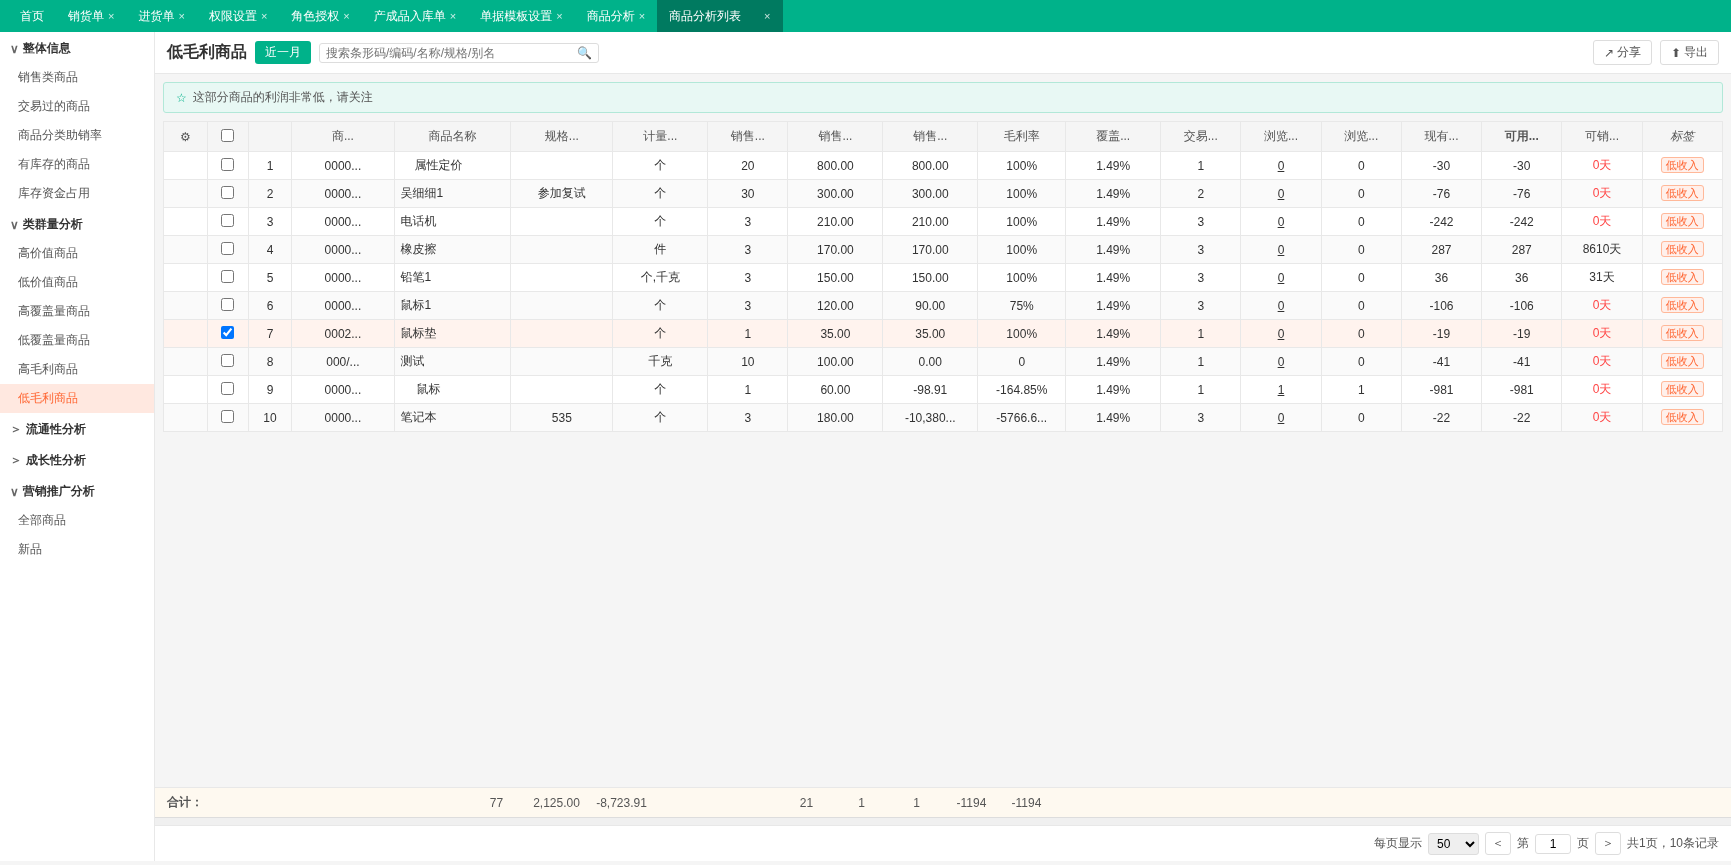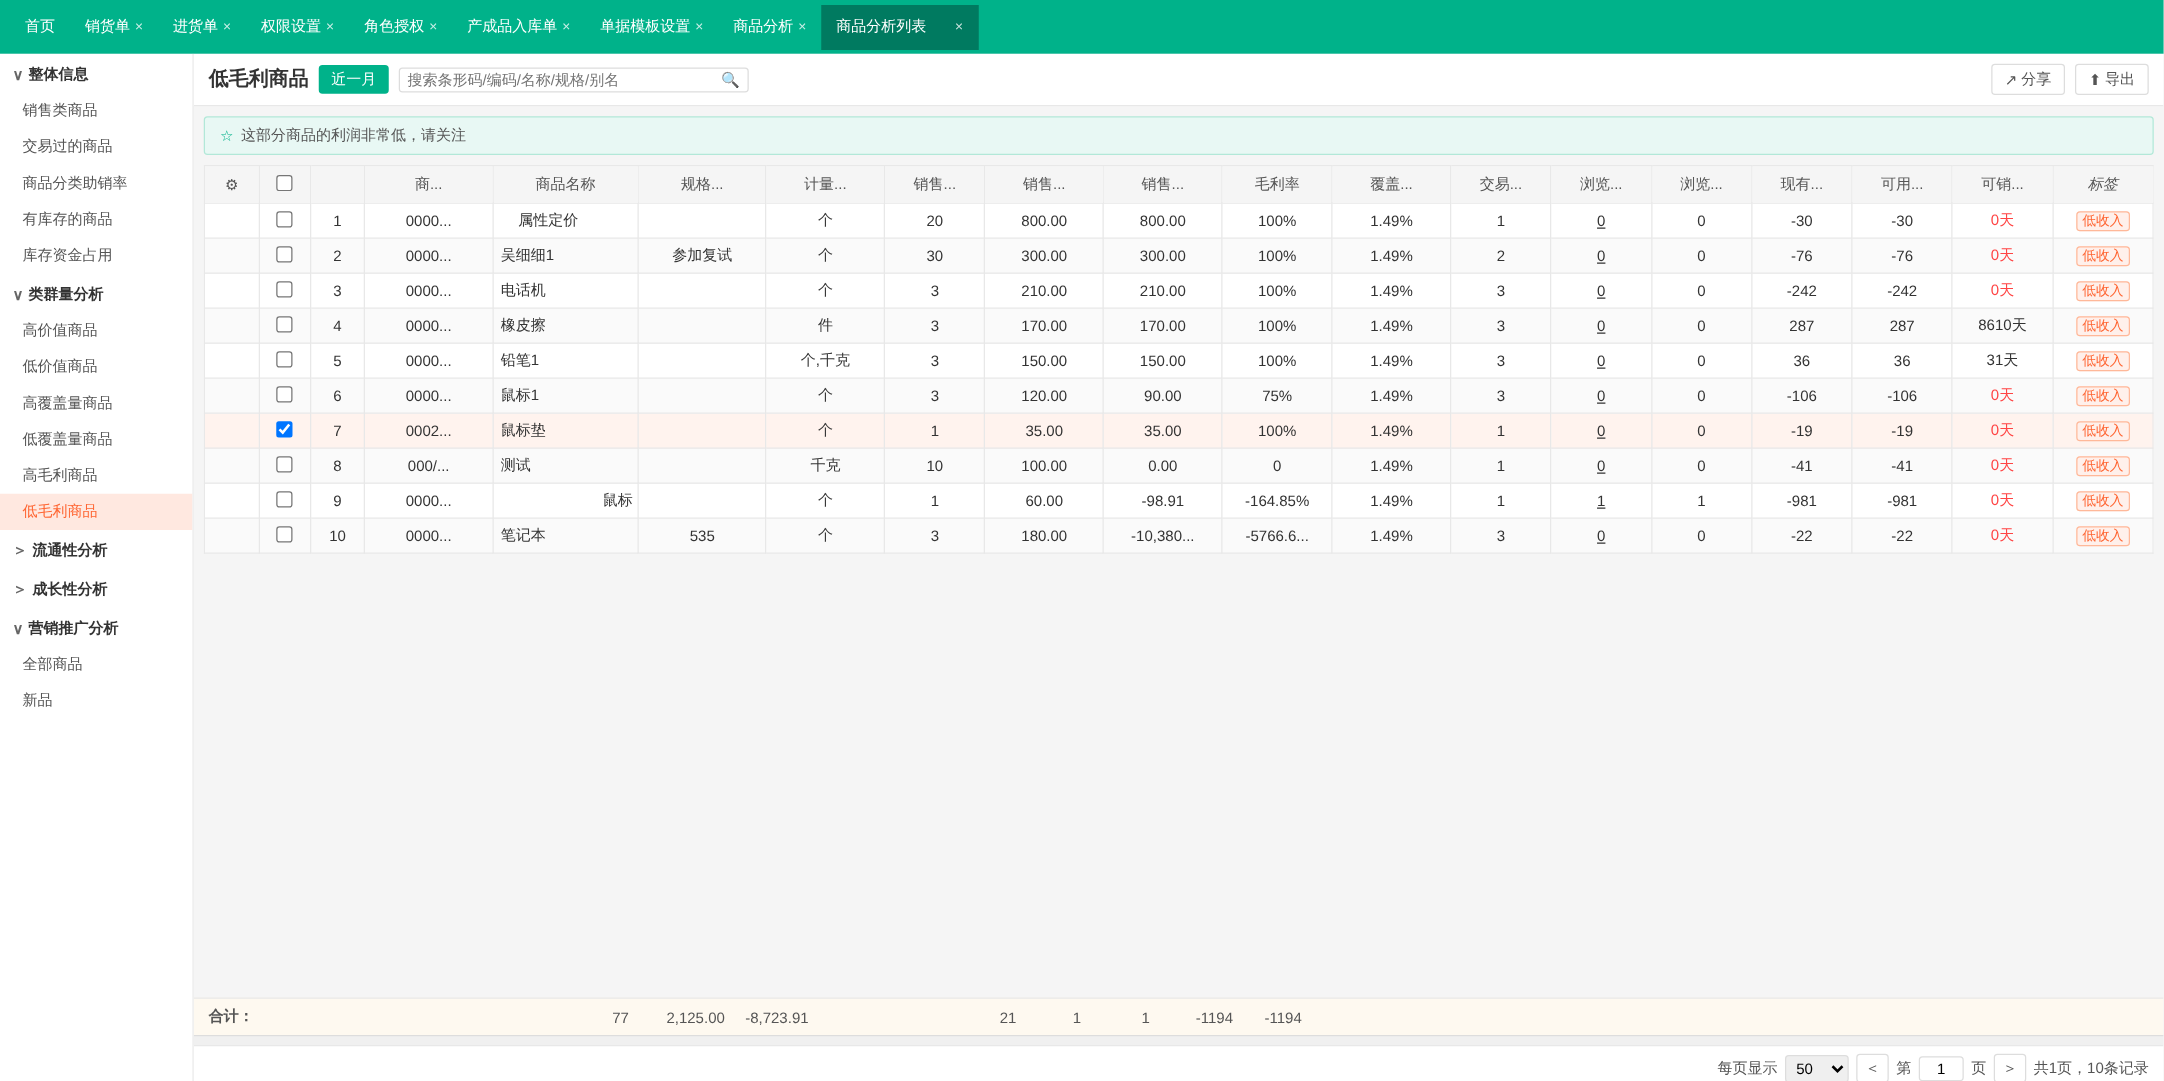--- a/index.html
+++ b/index.html
@@ -3,21 +3,21 @@
   <meta charset="utf-8">
   <style>
     * { box-sizing: border-box; margin: 0; padding: 0; font-family: 'Microsoft YaHei', '微软雅黑', Arial, sans-serif; font-size: 12px; }
     body { background: #f5f5f5; overflow: hidden; }
 
     
     .top-nav {
       background: #00b28a;
       display: flex;
       align-items: center;
-      height: 43px;
+      height: 32px;
       padding: 0 8px;
     }
     .top-nav .nav-item {
       color: #fff;
       padding: 0 12px;
       height: 36px;
       display: flex;
       align-items: center;
       cursor: pointer;
       font-size: 13px;
@@ -255,21 +255,21 @@
     .col-unit { width: 65px; }
     .col-qty { width: 55px; }
     .col-price1 { width: 65px; }
     .col-price2 { width: 65px; }
     .col-gross { width: 60px; }
     .col-cover { width: 65px; }
     .col-trade { width: 55px; }
     .col-view1 { width: 55px; }
     .col-view2 { width: 55px; }
     .col-curr { width: 55px; }
-    .col-avail { width: 55px; }
+    .col-avail { width: 55px; font-weight: bold; }
     .col-sale { width: 55px; }
     .col-tag { width: 55px; font-style: italic; }
   </style>
 </head>
 <body>
 
 <div class="top-nav">
   <div class="nav-item">
     <span>首页</span>
   </div>
@@ -626,21 +626,21 @@
       <td>-41</td>
       <td>-41</td>
       <td style="color:#ff4444;">0天</td>
       <td><span class="orange-tag">低收入</span></td>
     </tr>
             <tr>
       <td></td>
       <td><input type="checkbox" style=""></td>
       <td>9</td>
       <td>0000...</td>
-      <td style="text-align:right; padding-left:22px;font-family:Liberation Mono, monospace;">鼠标</td>
+      <td style="text-align:left; padding-left:22px;font-family:Liberation Mono, monospace;">鼠标</td>
       <td></td>
       <td>个</td>
       <td>1</td>
       <td>60.00</td>
       <td>-98.91</td>
       <td>-164.85%</td>
       <td>1.49%</td>
       <td>1</td>
       <td><span class="underline-link">1</span></td>
       <td>1</td>

